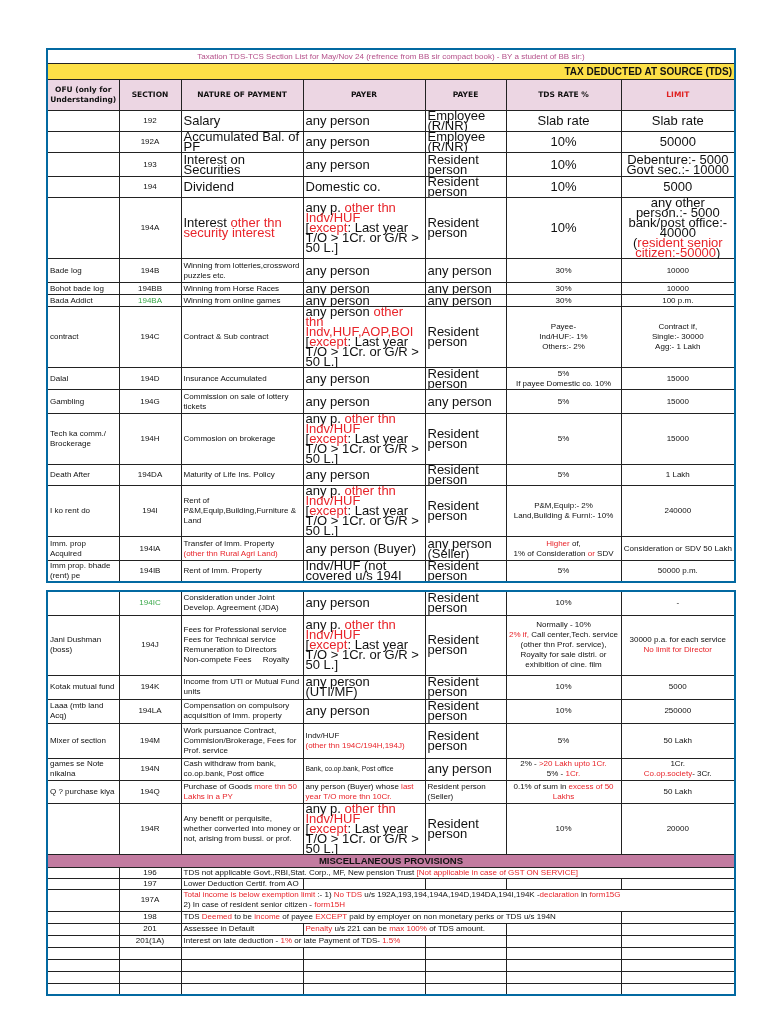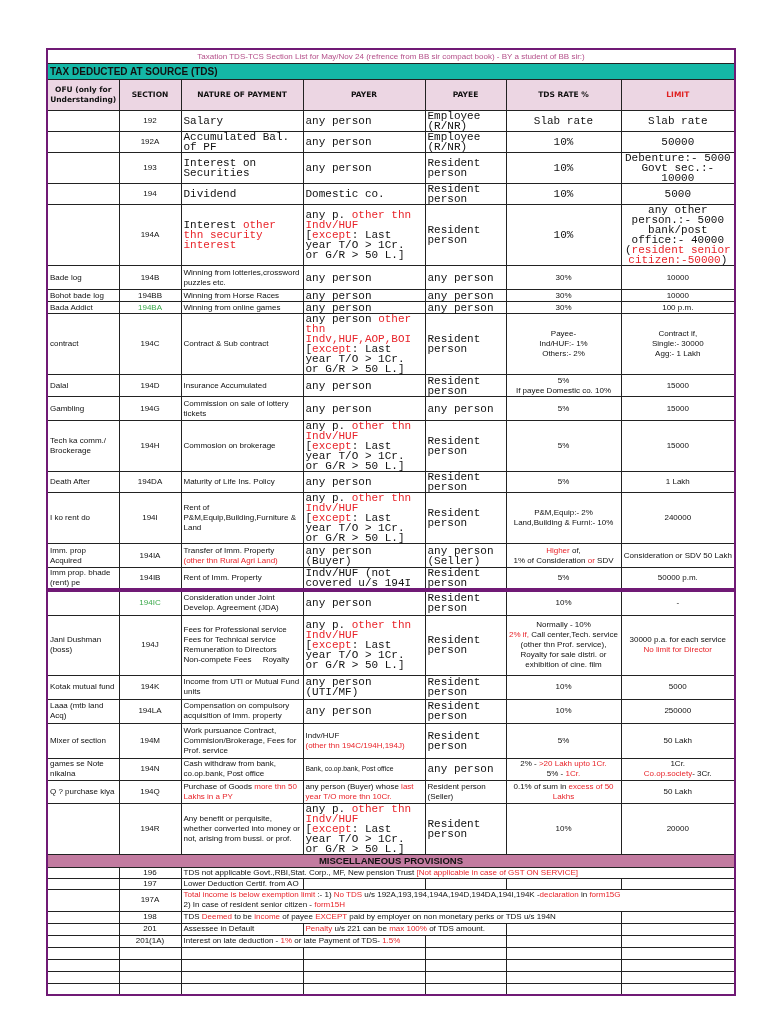--- a/index.html
+++ b/index.html
@@ -1,28 +1,28 @@
 <!DOCTYPE html>
 <html><head>
 <meta charset="utf-8">
 <style>
   html,body{margin:0;padding:0;background:#ffffff;}
   body{width:768px;height:1024px;position:relative;overflow:hidden;font-family:"Liberation Sans",sans-serif;color:#111;}
   table{border-collapse:collapse;table-layout:fixed;position:absolute;left:46px;width:688px;}
   td,th{border:1px solid #222;font-size:8px;line-height:10px;padding:0 2px;vertical-align:middle;overflow:hidden;}
   col.c1{width:72px;} col.c2{width:62px;} col.c3{width:122px;} col.c4{width:122px;} col.c5{width:81px;} col.c6{width:115px;} col.c7{width:114px;}
-  .outer{border:2px solid #701a75;}
+  .outer{border:2px solid #0369a1;}
   .title td{text-align:center;color:#b5508a;font-size:8px;height:13px;background:#fff;}
-  .band td{background:#14b8a6;text-align:left;font-weight:bold;font-size:10px;height:15px;color:#111;}
+  .band td{background:#fde047;text-align:right;font-weight:bold;font-size:10px;height:15px;color:#111;}
   .hdr th{background:#ecd6e3;font-weight:bold;font-size:7.5px;text-align:center;height:30px;font-family:"DejaVu Sans",sans-serif;}
   .hdr th.limit{color:#e02020;}
   .c{text-align:center;}
   .red{color:#e8242a;}
   .green{color:#3aa84a;}
-  .dv{font-family:Liberation Mono, monospace;font-size:11px;}
+  .dv{font-family:Liberation Sans, sans-serif;font-size:13px;}
   #t1{top:48px;}
   #t2{top:590px;}
   .misc td.band2{background:#c27ba0;text-align:center;font-weight:bold;font-size:9.5px;height:12px;}
   .small{font-size:6.8px;}
 </style>
 </head>
 <body>
 
 <table id="t1" class="outer">
   <colgroup>

